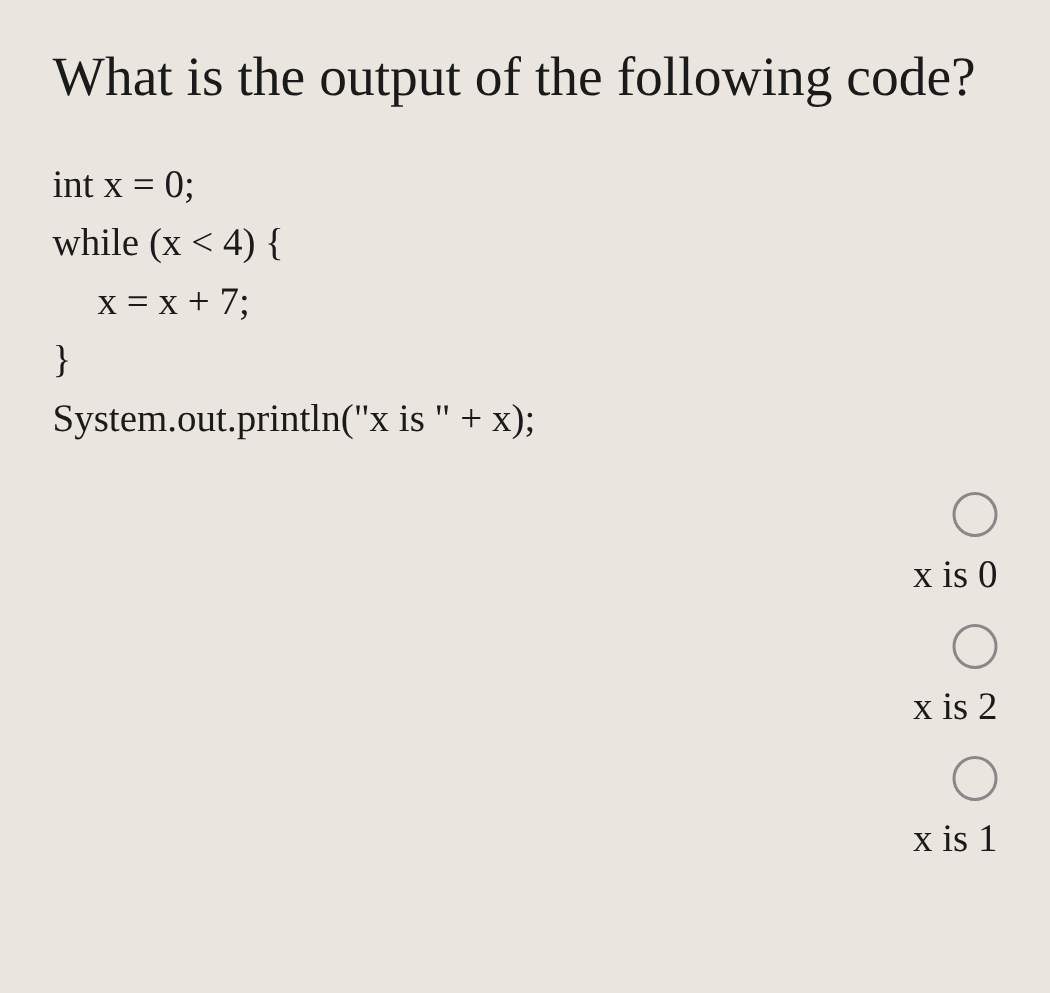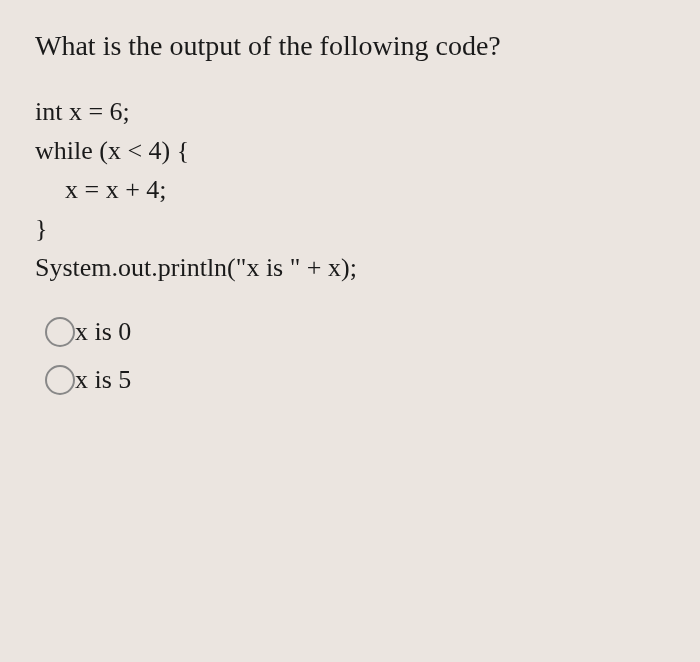--- a/index.html
+++ b/index.html
@@ -9,21 +9,21 @@
     }
     body {
       width: 700px;
       height: 662px;
       background: #ebe5e0;
       font-family: Georgia, 'Times New Roman', serif;
       padding: 30px 35px;
       color: #2a2a2a;
     }
     .question-title {
-      font-size: 28px;
+      font-size: 37px;
       font-weight: normal;
       margin-bottom: 30px;
       color: #1a1a1a;
     }
     .code-block {
       font-size: 26px;
       line-height: 1.5;
       margin-bottom: 30px;
       font-family: Georgia, 'Times New Roman', serif;
       color: #1a1a1a;
@@ -35,22 +35,24 @@
       padding-left: 30px;
     }
     .options {
       display: flex;
       flex-direction: column;
       gap: 18px;
       padding-left: 10px;
     }
     .option {
       display: flex;
-      align-items: center;
+      align-items: flex-end;
+      gap: 10px;
       cursor: pointer;
+      flex-direction: column;
     }
     .radio {
       width: 30px;
       height: 30px;
       border: 2px solid #888;
       border-radius: 50%;
       display: flex;
       align-items: center;
       justify-content: center;
       flex-shrink: 0;
@@ -70,29 +72,33 @@
       font-size: 26px;
       color: #1a1a1a;
     }
   </style>
 </head>
 <body>
 
 <div class="question-title">What is the output of the following code?</div>
 
 <div class="code-block">
-  <span class="code-line">int x = 6;</span>
+  <span class="code-line">int x = 0;</span>
   <span class="code-line">while (x &lt; 4) {</span>
-  <span class="code-line indent">x = x + 4;</span>
+  <span class="code-line indent">x = x + 7;</span>
   <span class="code-line">}</span>
   <span class="code-line">System.out.println("x is " + x);</span>
 </div>
 
 <div class="options">
   <div class="option">
     <div class="radio"></div>
     <span class="option-label">x is 0</span>
   </div>
   <div class="option">
     <div class="radio"></div>
-    <span class="option-label">x is 5</span>
+    <span class="option-label">x is 2</span>
+  </div>
+  <div class="option">
+    <div class="radio"></div>
+    <span class="option-label">x is 1</span>
   </div>
 </div>
 
 </body></html>

